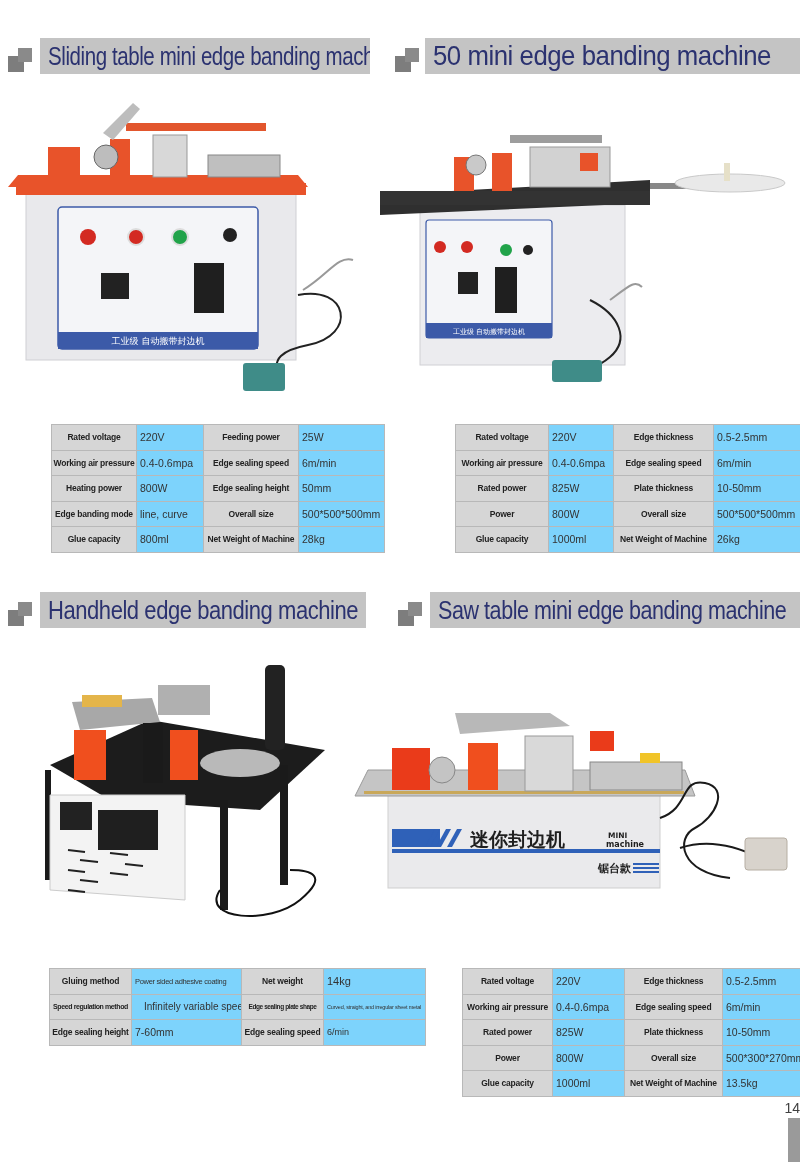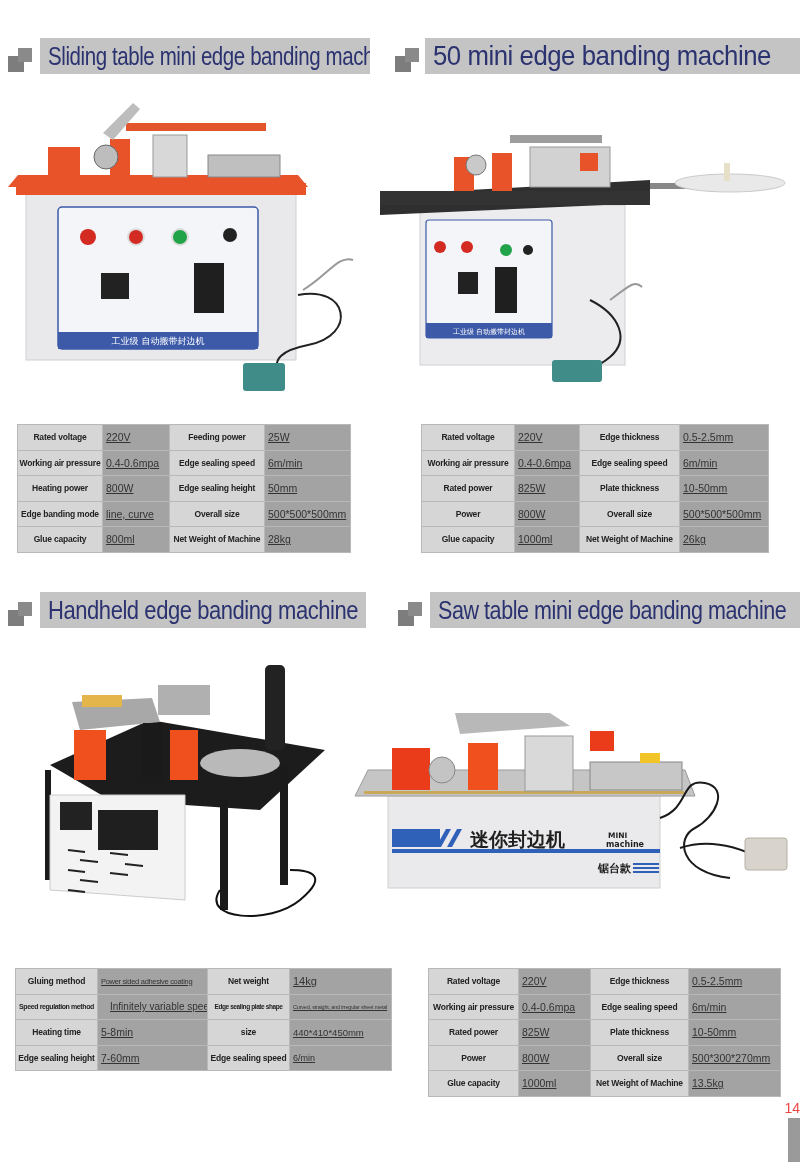--- a/index.html
+++ b/index.html
@@ -10,31 +10,31 @@
   .hdr { position: absolute; height: 36px; }
   .hdr .blk { position: absolute; left: 0; top: 8px; width: 26px; height: 26px; }
   .hdr .blk .a { position: absolute; left: 0; top: 10px; width: 16px; height: 16px; background: #7d7d7d; }
   .hdr .blk .b { position: absolute; left: 10px; top: 2px; width: 14px; height: 14px; background: #8a8a8a; }
   .hdr .bar { position: absolute; top: 0; height: 36px; background: #c4c4c4; color: #2b3270;
     font-family: "Liberation Sans", sans-serif; font-size: 25px; line-height: 36px; padding-left: 8px;
     white-space: nowrap; overflow: hidden; letter-spacing: -0.5px; transform-origin: left center; }
   .hdr .bar span { display: inline-block; transform: scaleX(0.82); transform-origin: left center; }
 
   
-  table.spec { position: absolute; border-collapse: collapse; table-layout: fixed; }
+  table.spec { position: absolute; border-collapse: collapse; table-layout: fixed; margin-left: 34px; }
   table.spec td { border: 1px solid #b8b8b8; height: 25.5px; overflow: hidden; white-space: nowrap; }
   table.spec td.k { background: #d6d6d6; color: #222; font-size: 8.5px; font-weight: bold; text-align: center; letter-spacing: -0.2px; }
-  table.spec td.v { background: #a3a3a3; color: #333; font-size: 10.5px; padding-left: 3px; text-decoration: underline; }
+  table.spec td.v { background: #7dd3fc; color: #333; font-size: 10.5px; padding-left: 3px; }
   table.spec td.v.sm { font-size: 8px; }
   table.spec td.v.xs { font-size: 5.5px; }
   table.spec td.k.xs { font-size: 7px; }
 
   
   .mach { position: absolute; }
-  .page-num { position: absolute; right: 0; top: 1100px; font-size: 14px; color: #ef4444; }
+  .page-num { position: absolute; right: 0; top: 1100px; font-size: 14px; color: #404040; }
   .page-tab { position: absolute; right: 0; top: 1118px; width: 12px; height: 44px; background: #9a9a9a; }
 </style>
 </head>
 <body>
 
 <div class="hdr" style="left:8px; top:38px; width:362px;">
   <div class="blk">
       <div class="a"></div>
       <div class="b"></div>
     </div>
@@ -302,26 +302,20 @@
     <td class="k">Net weight</td>
     <td class="v sm" style="font-size:11px;">14kg</td>
   </tr>
   <tr>
     <td class="k xs" style="letter-spacing:-0.4px;">Speed regulation method</td>
     <td class="v" style="font-size:10px;padding-left:12px;">Infinitely variable speed</td>
     <td class="k xs" style="font-size:6.5px; letter-spacing:-0.4px;">Edge sealing plate shape</td>
     <td class="v xs" style="letter-spacing:-0.2px;">Curved, straight, and irregular sheet metal</td>
   </tr>
   <tr>
-    <td class="k">Heating time</td>
-    <td class="v">5-8min</td>
-    <td class="k">size</td>
-    <td class="v sm" style="font-size:9.5px;">440*410*450mm</td>
-  </tr>
-  <tr>
     <td class="k">Edge sealing height</td>
     <td class="v">7-60mm</td>
     <td class="k">Edge sealing speed</td>
     <td class="v sm" style="font-size:9px;">6/min</td>
   </tr>
 </tbody>
   </table>
 
 <table class="spec" style="left:428px; top:968px; width:352px;">
   <colgroup>

